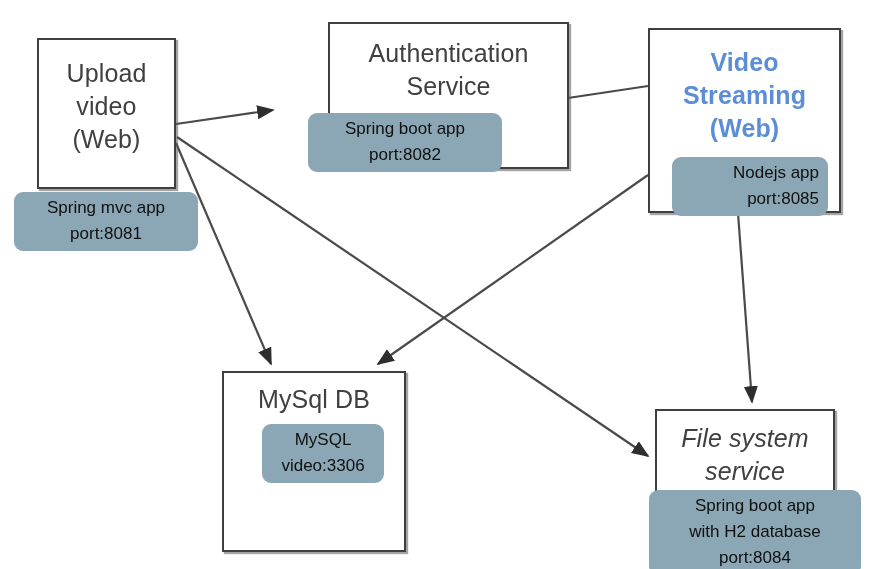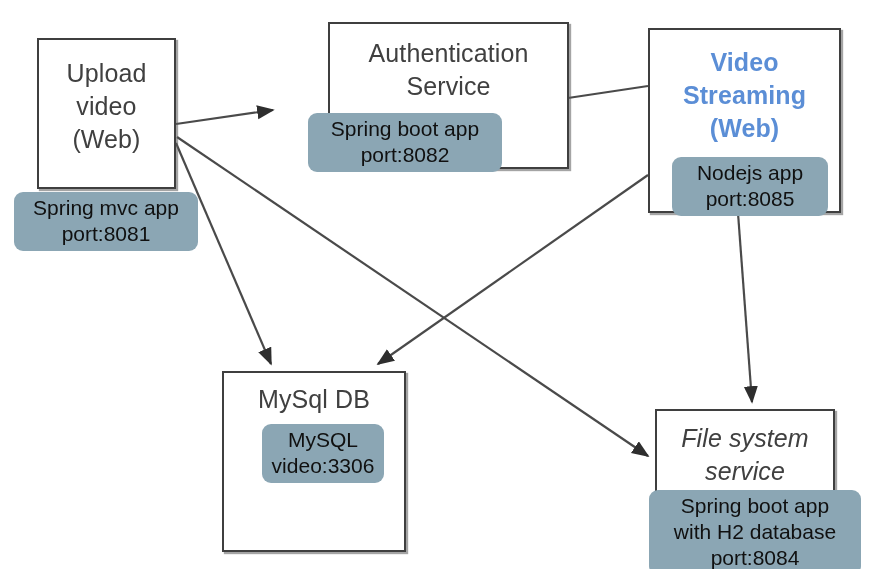--- a/index.html
+++ b/index.html
@@ -43,21 +43,21 @@
     white-space: pre-line;
   }
   .node-title.accent {
     color: #5b8ed6;
     font-weight: bold;
   }
   .badge {
     position: absolute;
     background: #8ba6b4;
     color: #101010;
-    font-size: 21px;
+    font-size: 17px;
     line-height: 26px;
     text-align: center;
     border-radius: 9px;
     padding: 3px 9px 4px 9px;
     white-space: pre-line;
     z-index: 5;
   }
   
   #node-upload      { left: 37px;  top: 38px;  width: 139px; height: 151px; }
   #node-auth        { left: 280px; top: 22px;  width: 241px; height: 147px; margin-left: 48px; }
@@ -66,21 +66,21 @@
   #node-filesystem  { left: 655px; top: 409px; width: 180px; height: 146px; }
 
   #title-upload      { top: 17px; }
   #title-auth        { top: 13px; }
   #title-video       { top: 16px; }
   #title-mysql       { top: 10px; }
   #title-filesystem  { top: 11px; font-style: italic; }
 
   #badge-upload      { left: 14px;  top: 192px; width: 166px; }
   #badge-auth        { left: 308px; top: 113px; width: 176px; }
-  #badge-video       { left: 672px; top: 157px; width: 138px; }
+  #badge-video       { left: 672px; top: 157px; width: 138px; text-align: right; }
   #badge-mysql       { left: 262px; top: 424px; width: 104px; }
   #badge-filesystem  { left: 649px; top: 490px; width: 194px; }
 </style>
 </head>
 <body>
 
 <div id="canvas">
 
   <svg id="edges" viewBox="0 0 872 569" width="872" height="569" xmlns="http://www.w3.org/2000/svg">
     <defs>

